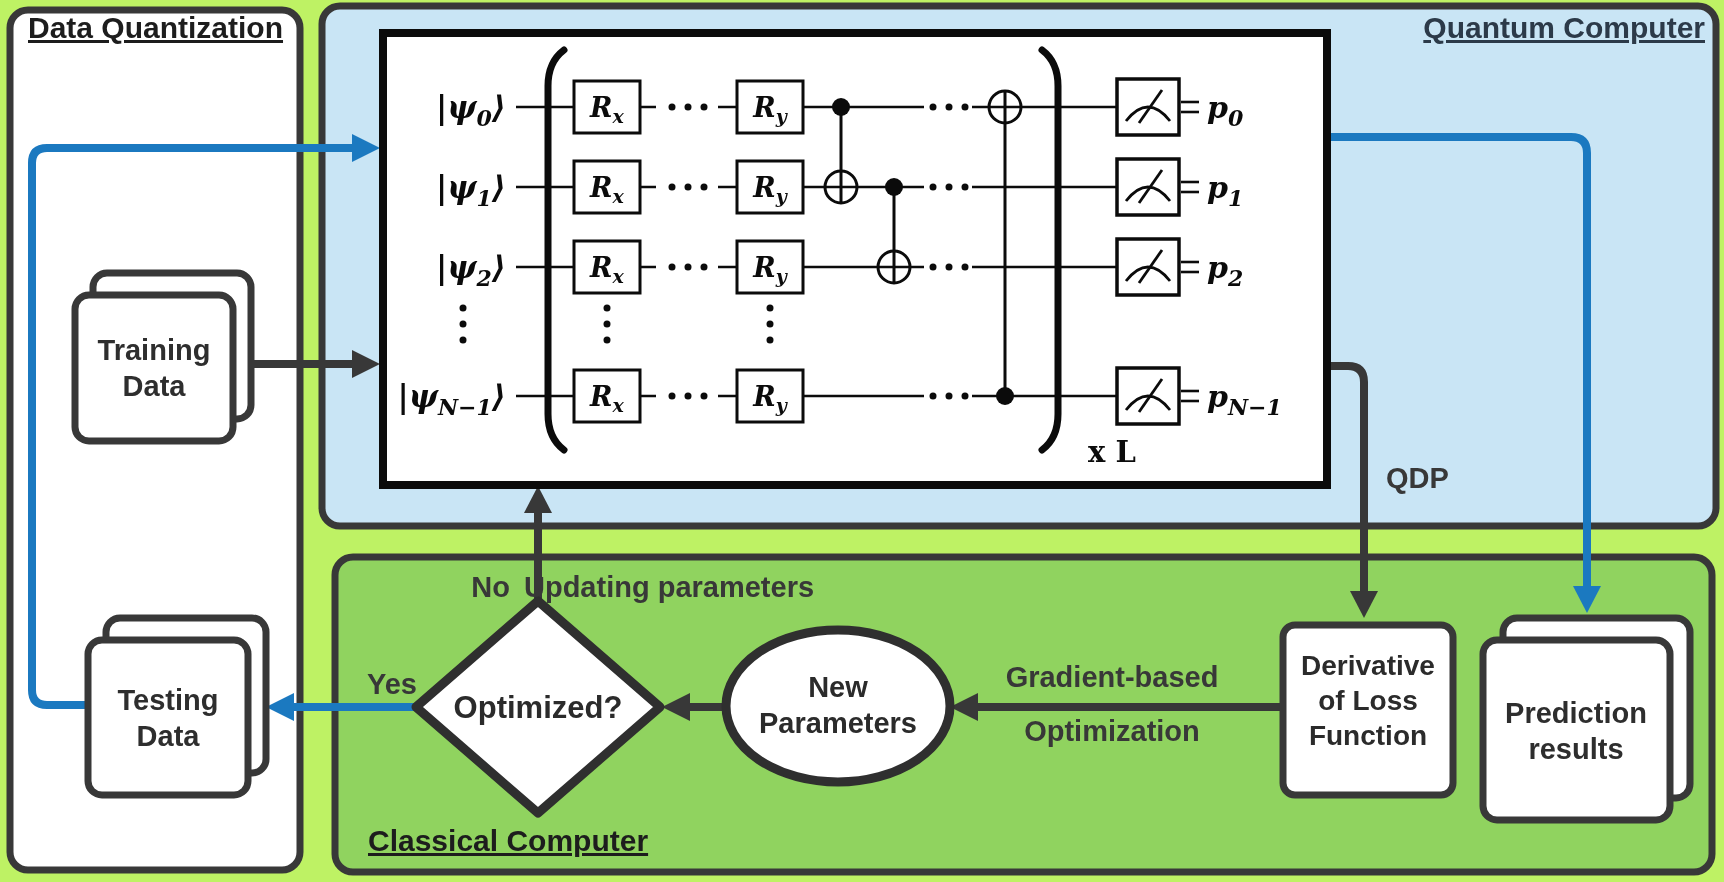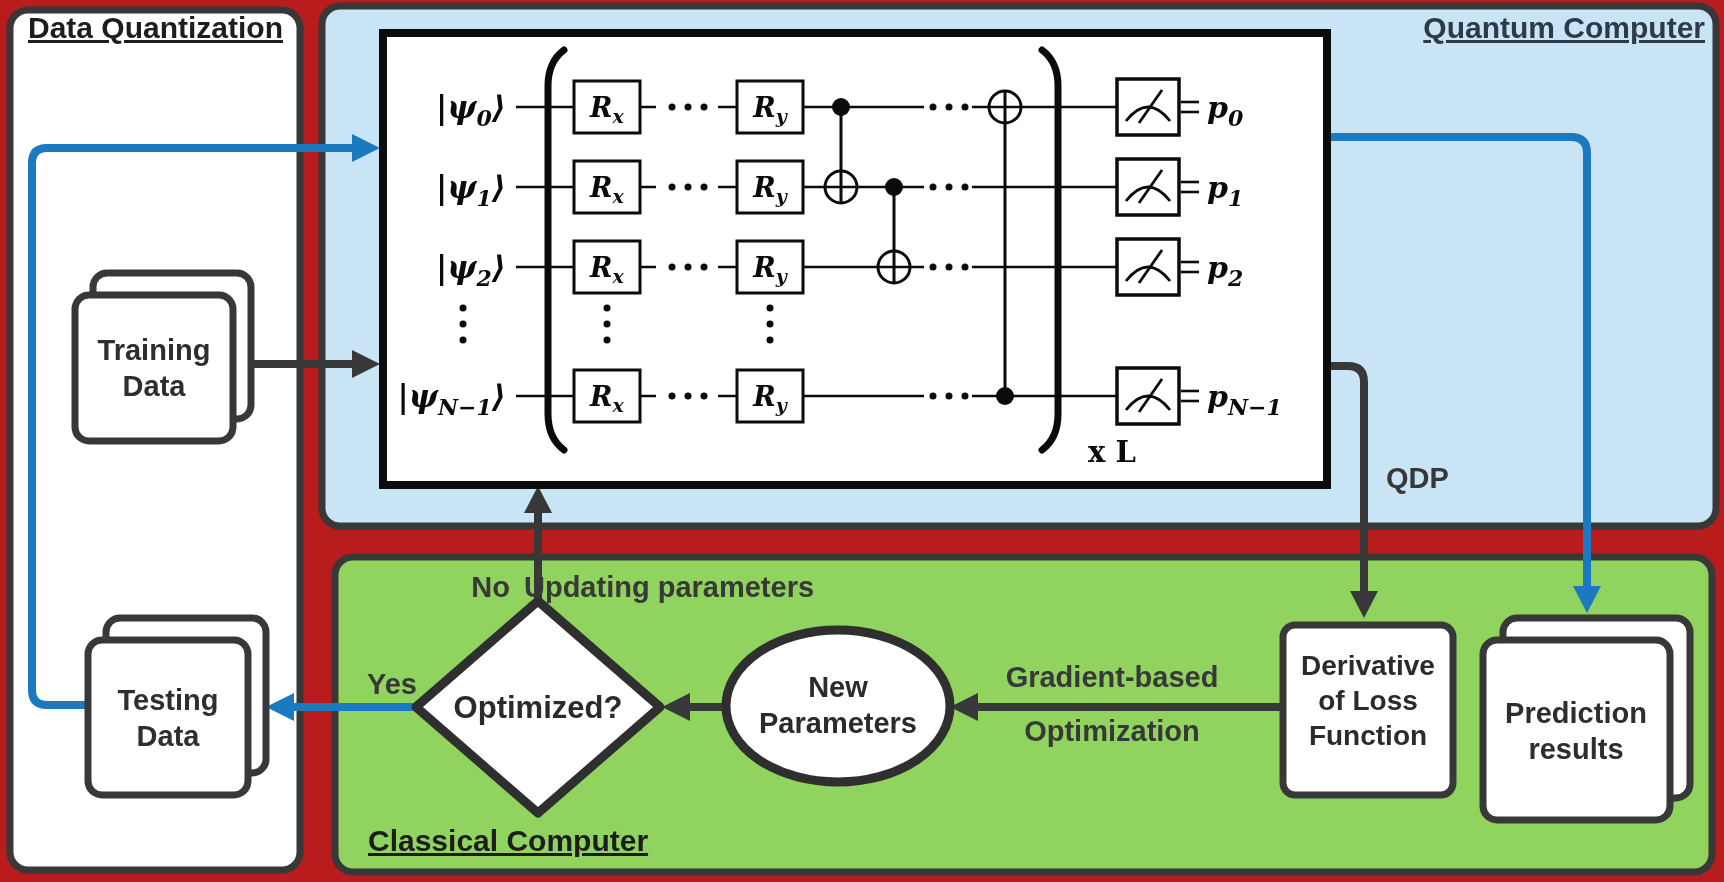--- a/index.html
+++ b/index.html
@@ -1,16 +1,16 @@
 <!DOCTYPE html>
 <html><head>
 <meta charset="utf-8">
 <style>
   html,body{margin:0;padding:0;background:#ffffff;}
-  #stage{position:relative;width:1724px;height:882px;background:#b91c1c;overflow:hidden;}
+  #stage{position:relative;width:1724px;height:882px;background:#bef264;overflow:hidden;}
   svg{position:absolute;left:0;top:0;}
   .lblsans{font-family:"Liberation Sans",sans-serif;font-weight:bold;}
   .math{font-family:"DejaVu Serif","DejaVu Sans",serif;font-style:italic;font-weight:bold;}
   .mathup{font-family:"DejaVu Serif","DejaVu Sans",serif;font-weight:bold;}
   .underl{text-decoration:underline;}
 </style>
 </head>
 <body>
 
 <div id="stage">

